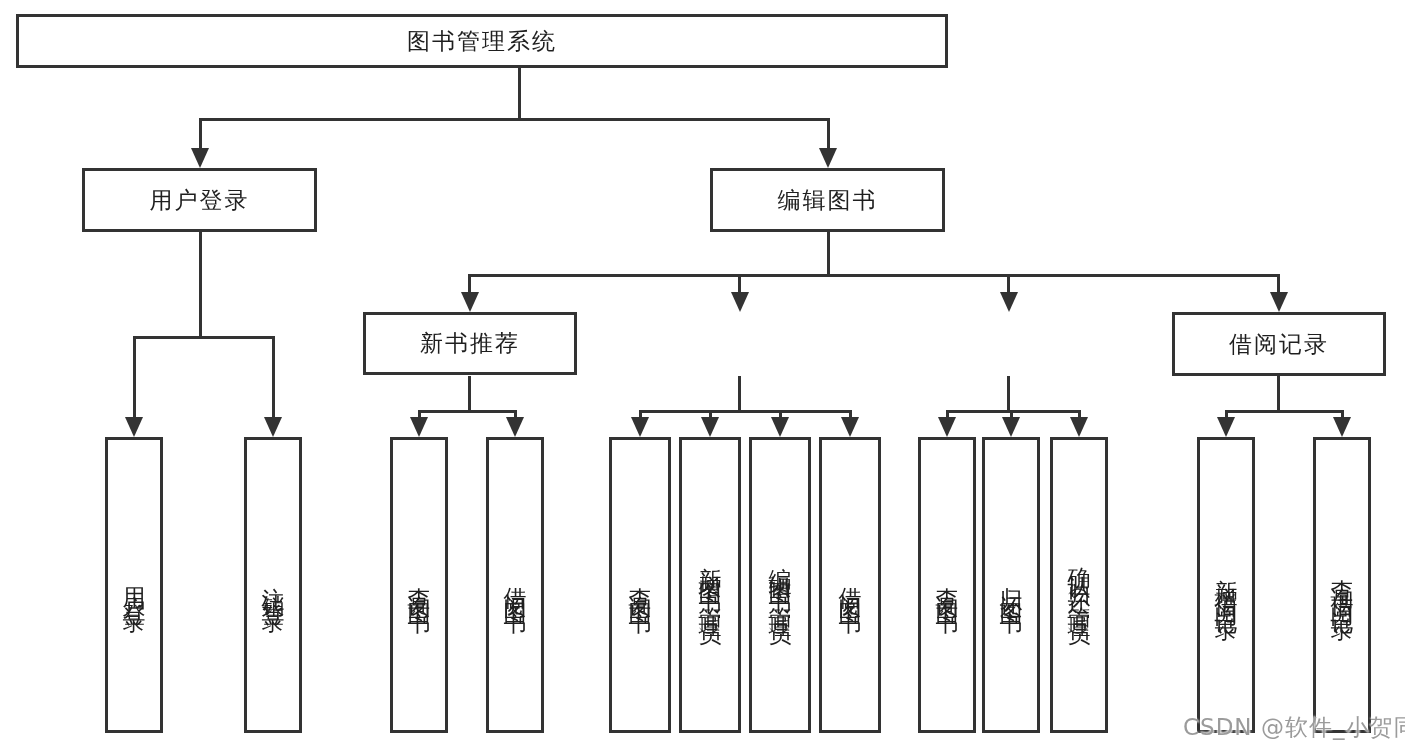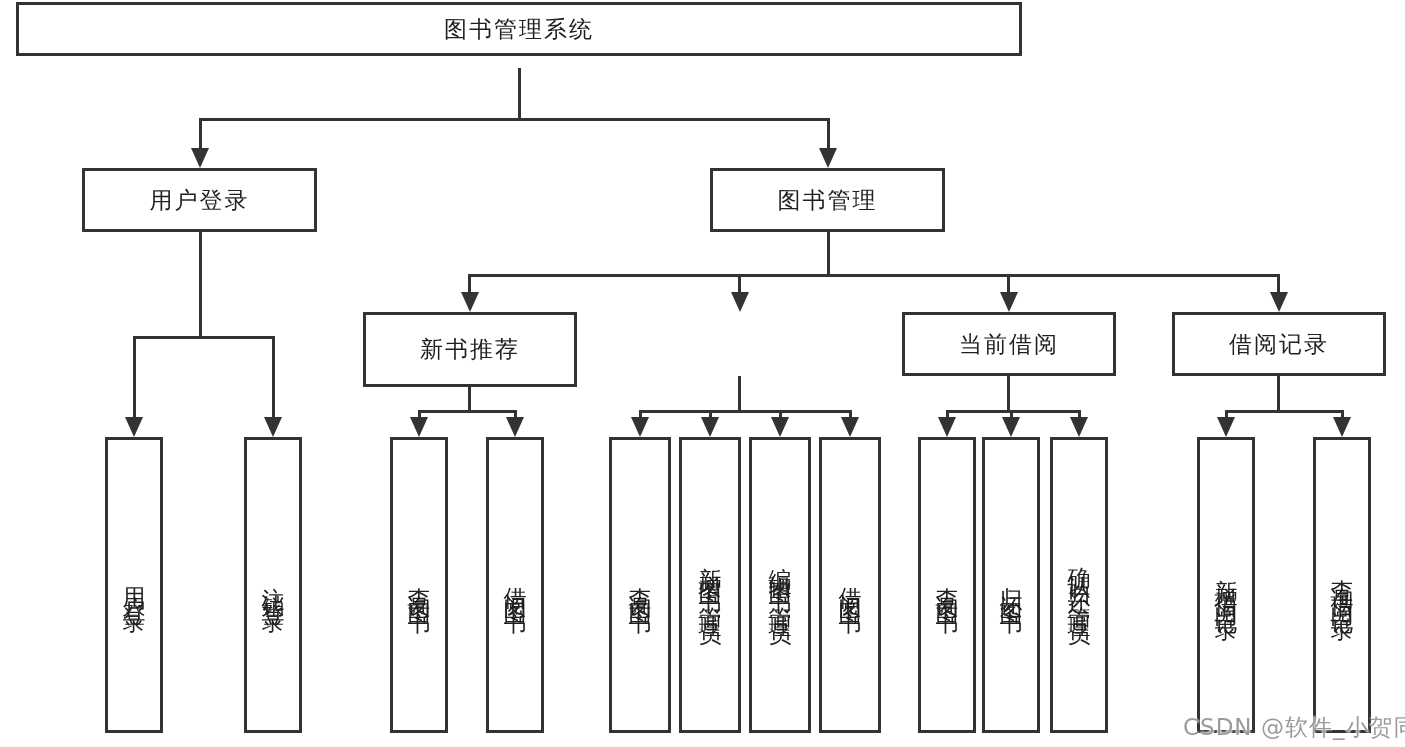--- a/index.html
+++ b/index.html
@@ -32,61 +32,58 @@
     position:absolute;left:1183px;top:712px;z-index:5;
     font-size:23px;color:#9b9b9b;letter-spacing:1px;white-space:nowrap;
     text-shadow:1px 1px 2px rgba(255,255,255,.95),-1px -1px 2px rgba(255,255,255,.95);
   }
 </style>
 </head>
 <body>
 
 <div id="canvas">
 
-  <div class="box" style="left:16px;top:2px;width:1006px;height:54px">
+  <div class="box" style="left:16px;top:14px;width:932px;height:54px">
     <span>图书管理系统</span>
   </div>
 
   <div class="vline" style="left:518px;top:68px;height:50px"></div>
   <div class="hline" style="left:199px;top:118px;width:631px"></div>
   <div class="vline" style="left:199px;top:118px;height:32px"></div>
   <div class="arrow" style="left:191px;top:148px"></div>
   <div class="vline" style="left:827px;top:118px;height:32px"></div>
   <div class="arrow" style="left:819px;top:148px"></div>
 
   <div class="box" style="left:82px;top:168px;width:235px;height:64px">
     <span>用户登录</span>
   </div>
   <div class="box" style="left:710px;top:168px;width:235px;height:64px">
-    <span>图书管理</span>
+    <span>编辑图书</span>
   </div>
 
   <div class="vline" style="left:199px;top:232px;height:104px"></div>
   <div class="hline" style="left:133px;top:336px;width:142px"></div>
   <div class="vline" style="left:133px;top:336px;height:83px"></div>
   <div class="arrow" style="left:125px;top:417px"></div>
   <div class="vline" style="left:272px;top:336px;height:83px"></div>
   <div class="arrow" style="left:264px;top:417px"></div>
 
   <div class="vline" style="left:827px;top:232px;height:42px"></div>
   <div class="hline" style="left:468px;top:274px;width:812px"></div>
   <div class="vline" style="left:468px;top:274px;height:20px"></div>
   <div class="arrow" style="left:461px;top:292px"></div>
   <div class="vline" style="left:738px;top:274px;height:20px"></div>
   <div class="arrow" style="left:731px;top:292px"></div>
   <div class="vline" style="left:1007px;top:274px;height:20px"></div>
   <div class="arrow" style="left:1000px;top:292px"></div>
   <div class="vline" style="left:1277px;top:274px;height:20px"></div>
   <div class="arrow" style="left:1270px;top:292px"></div>
 
-  <div class="box" style="left:363px;top:312px;width:214px;height:75px">
+  <div class="box" style="left:363px;top:312px;width:214px;height:63px">
     <span>新书推荐</span>
-  </div>
-  <div class="box" style="left:902px;top:312px;width:214px;height:64px">
-    <span>当前借阅</span>
   </div>
   <div class="box" style="left:1172px;top:312px;width:214px;height:64px">
     <span>借阅记录</span>
   </div>
 
   <div class="vline" style="left:468px;top:376px;height:34px"></div>
   <div class="vline" style="left:738px;top:376px;height:34px"></div>
   <div class="vline" style="left:1007px;top:376px;height:34px"></div>
   <div class="vline" style="left:1277px;top:376px;height:34px"></div>
 

